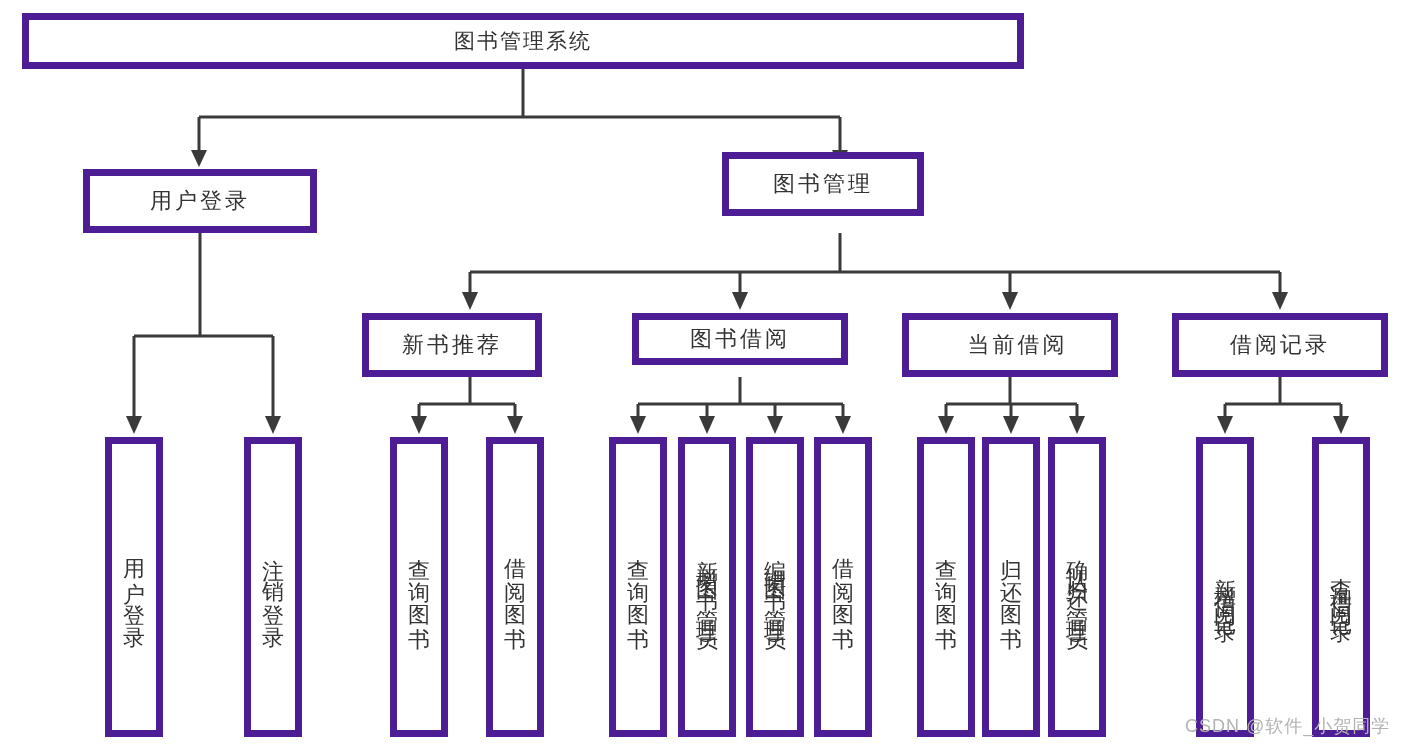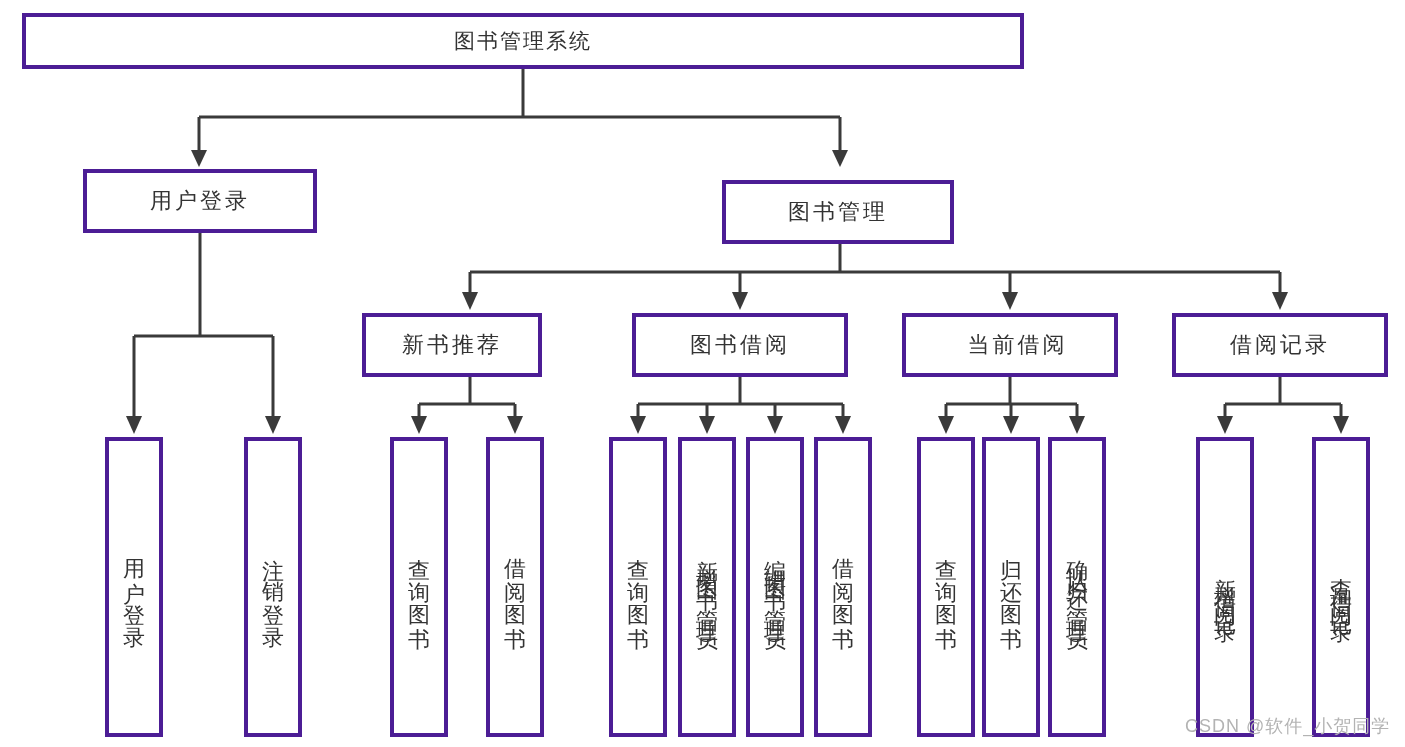--- a/index.html
+++ b/index.html
@@ -22,21 +22,21 @@
     stroke-width: 3;
     fill: none;
   }
   .connectors polygon {
     fill: #3a3a3a;
     stroke: none;
   }
   .node {
     position: absolute;
     box-sizing: border-box;
-    border: 4px solid #4c1d95;
+    border: 7px solid #4c1d95;
     background: #ffffff;
     color: #333333;
     display: flex;
     align-items: center;
     justify-content: center;
     text-align: center;
     white-space: nowrap;
   }
   .hnode {
     font-size: 22px;
@@ -112,24 +112,24 @@
     <g>
       <path d="M1280 377 V404 M1225 404 H1341 M1225 404 V418 M1341 404 V418"></path>
       <polygon points="1217,416 1233,416 1225,434"></polygon>
       <polygon points="1333,416 1349,416 1341,434"></polygon>
     </g>
   </svg>
 
   <div class="node root-node" style="left:22px; top:13px; width:1002px; height:56px;">图书管理系统</div>
 
   <div class="node hnode" style="left:83px; top:169px; width:234px; height:64px;">用户登录</div>
-  <div class="node hnode" style="left:722px; top:180px; width:232px; height:64px;">图书管理</div>
+  <div class="node hnode" style="left:722px; top:152px; width:202px; height:64px;">图书管理</div>
 
   <div class="node hnode" style="left:362px; top:313px; width:180px; height:64px;">新书推荐</div>
-  <div class="node hnode" style="left:632px; top:313px; width:216px; height:64px;">图书借阅</div>
+  <div class="node hnode" style="left:632px; top:313px; width:216px; height:52px;">图书借阅</div>
   <div class="node hnode" style="left:902px; top:313px; width:216px; height:64px;padding-left:15px;">当前借阅</div>
   <div class="node hnode" style="left:1172px; top:313px; width:216px; height:64px;">借阅记录</div>
 
   <div class="node leaf" style="left:105px;">用户登录</div>
   <div class="node leaf" style="left:244px;">注销登录</div>
 
   <div class="node leaf" style="left:390px;">查询图书</div>
   <div class="node leaf" style="left:486px;">借阅图书</div>
 
   <div class="node leaf" style="left:609px;">查询图书</div>

